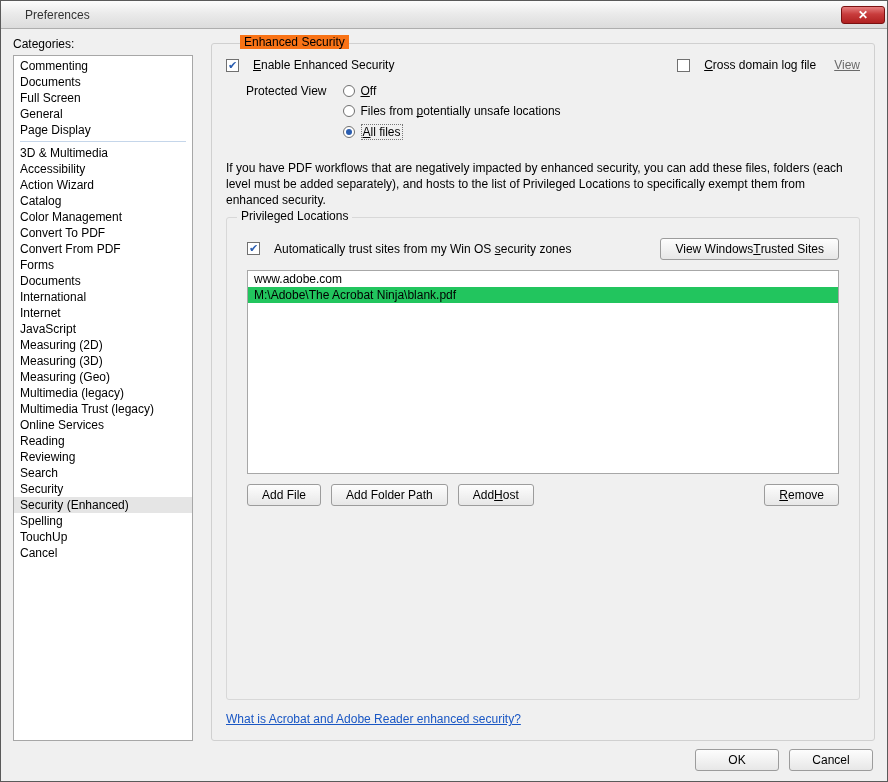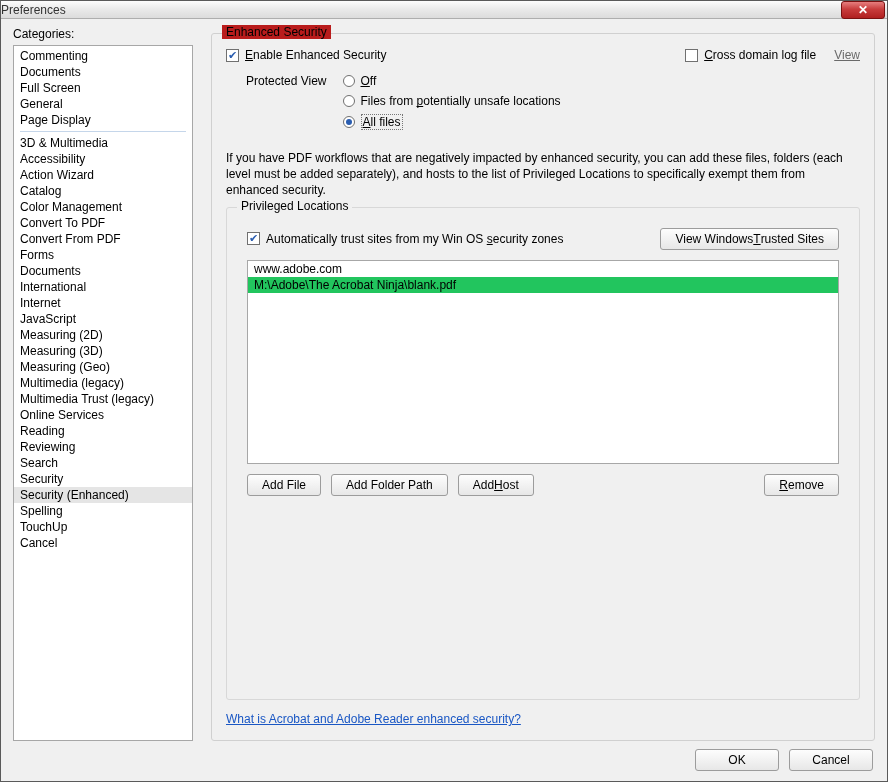--- a/index.html
+++ b/index.html
@@ -1,39 +1,39 @@
 <!DOCTYPE html>
 <html><head>
 <meta charset="utf-8">
 <style>
 * { margin: 0; padding: 0; box-sizing: border-box; font-family: "Segoe UI", Tahoma, sans-serif; font-size: 12px; }
 body { background: #fff; width: 888px; height: 782px; overflow: hidden; }
 
 .window { width: 888px; height: 782px; background: #f0f0f0; border: 1px solid #5a5a5a; display: flex; flex-direction: column; }
 
-.titlebar { height: 18px; background: linear-gradient(to bottom,#fdfdfd 0%,#ebebeb 45%,#dcdcdc 100%); border-bottom: 1px solid #aeaeae; display: flex; align-items: center; padding: 0 2px 0 0; color:#333; }
+.titlebar { height: 28px; background: linear-gradient(to bottom,#fdfdfd 0%,#ebebeb 45%,#dcdcdc 100%); border-bottom: 1px solid #aeaeae; display: flex; align-items: center; padding: 0 2px 0 24px; color:#333; }
 .titlebar .title { flex:1; }
 .close-btn { width:44px; height:18px; background: linear-gradient(to bottom,#e67e7e 0%,#c83c3c 45%,#b02020 100%); border:1px solid #7a1010; border-radius:3px; display:flex; align-items:center; justify-content:center; color:#fff; font-weight:bold; font-size:11px; cursor:pointer; }
 
 .content { flex:1; padding:8px 12px 10px 12px; display:flex; flex-direction:column; }
 .body-row { flex:1; display:flex; gap:18px; }
 
 .categories { width:180px; display:flex; flex-direction:column; }
 .categories-label { margin-bottom:4px; color:#000; }
 .cat-list { flex:1; border:1px solid #a7a7a7; background:#fff; overflow-y:scroll; padding:2px 0; }
 .cat-item { padding:1px 6px; white-space:nowrap; cursor:pointer; color:#000; }
 .cat-item.selected { background:#e5e5e5; }
 .cat-sep { border-top:1px solid #c5d6ea; margin:3px 6px 3px 6px; }
 
 .main { flex:1; display:flex; flex-direction:column; }
 
 .groupbox { border:1px solid #d0d0d0; border-radius:3px; padding:14px 14px 14px 14px; position:relative; margin-top:6px; }
-.groupbox .legend { position:absolute; top:-9px; left:10px; background:#b91c1c; padding:0 4px; color:#000; }
-
-.row { display:flex; align-items:center; gap:6px; }
+.groupbox .legend { position:absolute; top:-9px; left:28px; background:#f97316; padding:0 4px; color:#000; }
+
+.row { display:flex; align-items:center; gap:14px; }
 .checkbox { width:13px; height:13px; border:1px solid #707070; background:#fff; display:inline-flex; align-items:center; justify-content:center; cursor:pointer; }
 .checkbox.checked::after { content:"✔"; font-size:11px; line-height:11px; color:#2a5db0; }
 .radio { width:12px; height:12px; border:1px solid #707070; border-radius:50%; background:#fff; display:inline-flex; align-items:center; justify-content:center; cursor:pointer; }
 .radio.checked::after { content:""; width:6px; height:6px; background:#2a5db0; border-radius:50%; }
 
 .underline-first { text-decoration: underline; text-decoration-skip-ink: none; }
 .label { color:#000; }
 
 .link { color:#1a57c4; text-decoration:underline; cursor:pointer; }
 .link.muted { color:#6a6a6a; }

